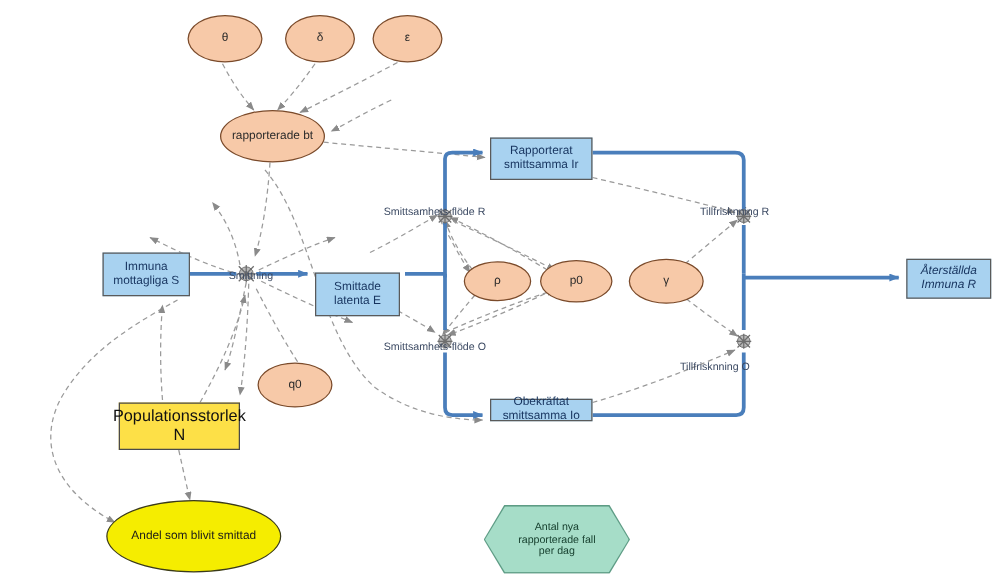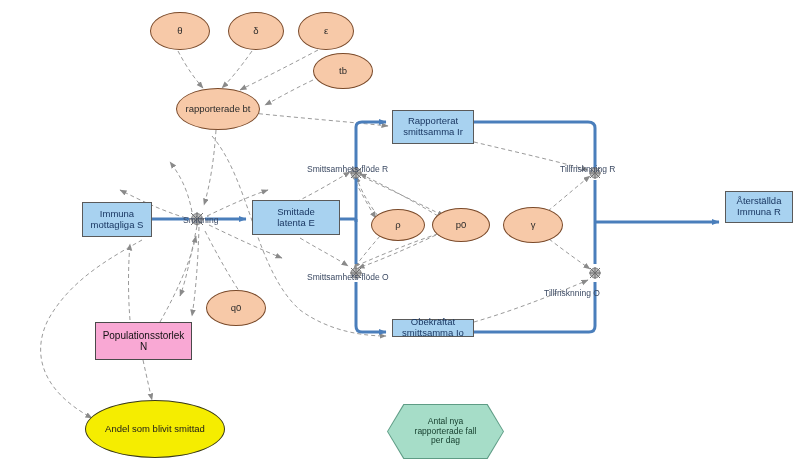--- a/index.html
+++ b/index.html
@@ -40,23 +40,23 @@
     color: #16335e;
   }
   .aux {
     background: #f7c9a8;
     border: 1.4px solid #7a4a2a;
     border-radius: 50%;
     font-size: 9.5px;
     color: #2a2a2a;
   }
   .converter-green {
-    background: #f9a8d4;
+    background: #fde047;
     border: 1.4px solid #4a4a4a;
-    font-size: 10px;
+    font-size: 13px;
     color: #111;
   }
   .out-yellow {
     background: #f5ed00;
     border: 1.4px solid #3a3a1a;
     border-radius: 50%;
     font-size: 9.5px;
     color: #1a1a1a;
   }
   .hexagon {
@@ -182,56 +182,53 @@
 
   <div class="node aux" style="left:150px;top:12px;width:60px;height:38px;">
     <span>θ</span>
   </div>
   <div class="node aux" style="left:228px;top:12px;width:56px;height:38px;">
     <span>δ</span>
   </div>
   <div class="node aux" style="left:298px;top:12px;width:56px;height:38px;">
     <span>ε</span>
   </div>
-  <div class="node aux" style="left:313px;top:53px;width:60px;height:36px;">
-    <span>tb</span>
-  </div>
   <div class="node aux" style="left:176px;top:88px;width:84px;height:42px;">
     <span>rapporterade bt</span>
   </div>
   <div class="node aux" style="left:371px;top:209px;width:54px;height:32px;">
     <span>ρ</span>
   </div>
   <div class="node aux" style="left:432px;top:208px;width:58px;height:34px;">
     <span>p0</span>
   </div>
   <div class="node aux" style="left:503px;top:207px;width:60px;height:36px;">
     <span>γ</span>
   </div>
   <div class="node aux" style="left:206px;top:290px;width:60px;height:36px;">
     <span>q0</span>
   </div>
 
   <div class="node stock" style="left:82px;top:202px;width:70px;height:35px;">
     <span>Immuna
 mottagliga S</span>
   </div>
-  <div class="node stock" style="left:252px;top:200px;width:88px;height:35px;">
+  <div class="node stock" style="left:252px;top:218px;width:68px;height:35px;">
     <span>Smittade
 latenta E</span>
   </div>
   <div class="node stock" style="left:392px;top:110px;width:82px;height:34px;">
     <span>Rapporterat
 smittsamma Ir</span>
   </div>
   <div class="node stock" style="left:392px;top:319px;width:82px;height:18px;">
     <span>Obekräftat
 smittsamma Io</span>
   </div>
-  <div class="node stock" style="left:725px;top:191px;width:68px;height:32px;">
+  <div class="node stock" style="left:725px;top:207px;width:68px;height:32px;font-style:italic;">
     <span>Återställda
 Immuna R</span>
   </div>
 
   <div class="node converter-green" style="left:95px;top:322px;width:97px;height:38px;">
     <span>Populationsstorlek
 N</span>
   </div>
 
   <div class="node out-yellow" style="left:85px;top:400px;width:140px;height:58px;text-align:right;">

